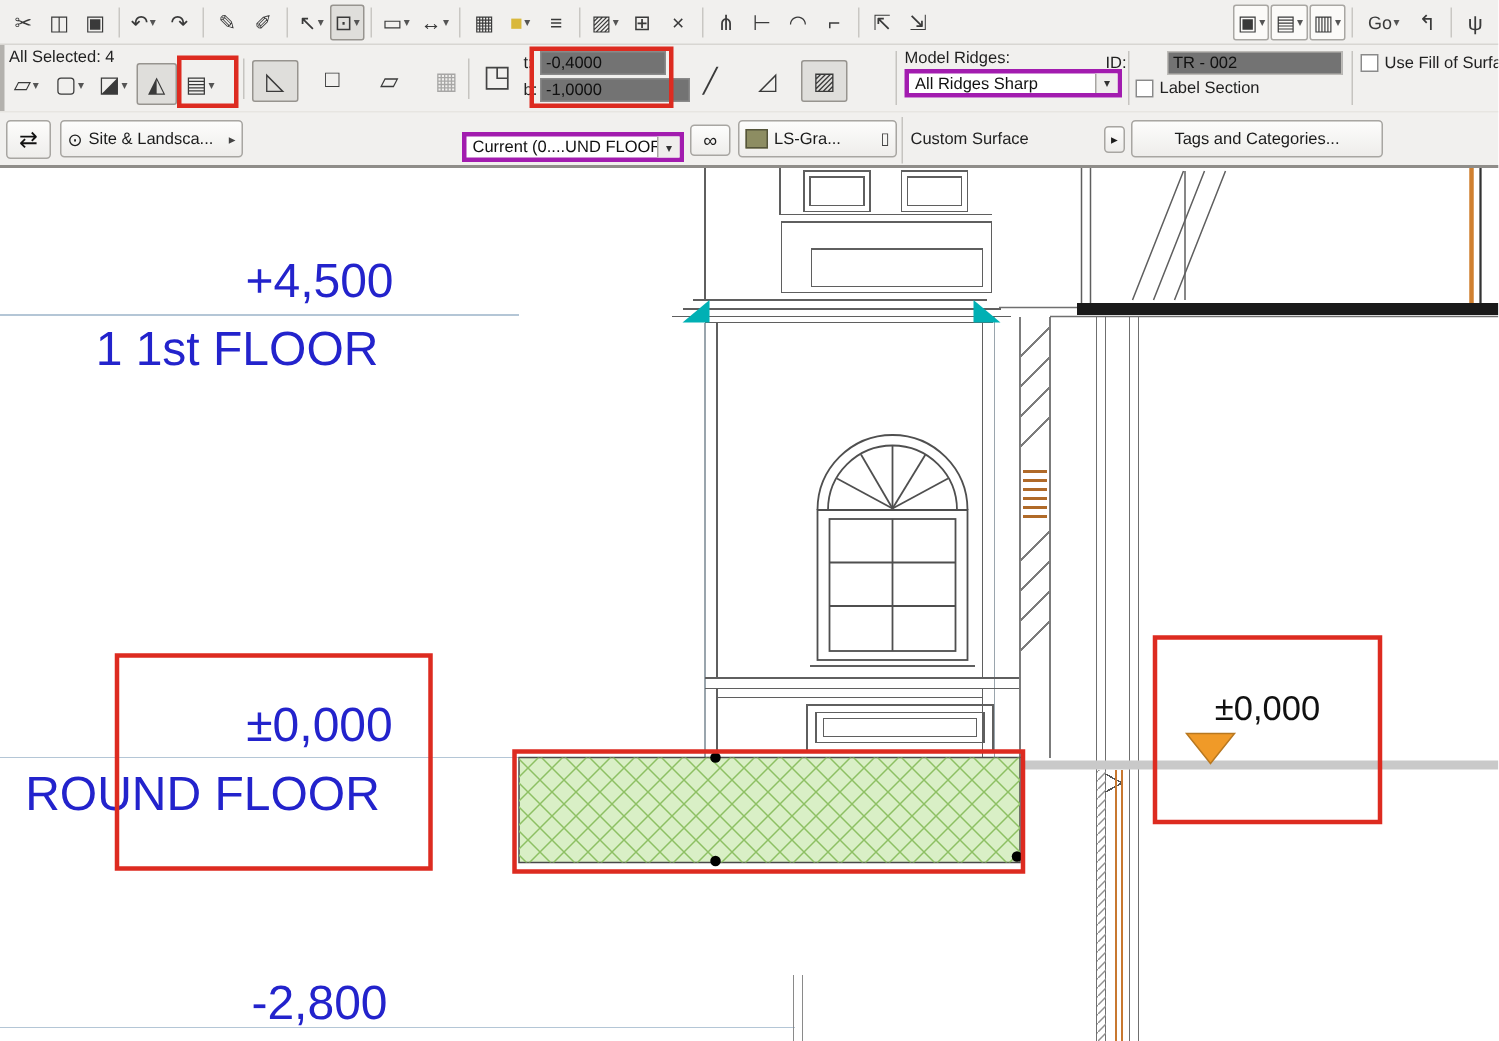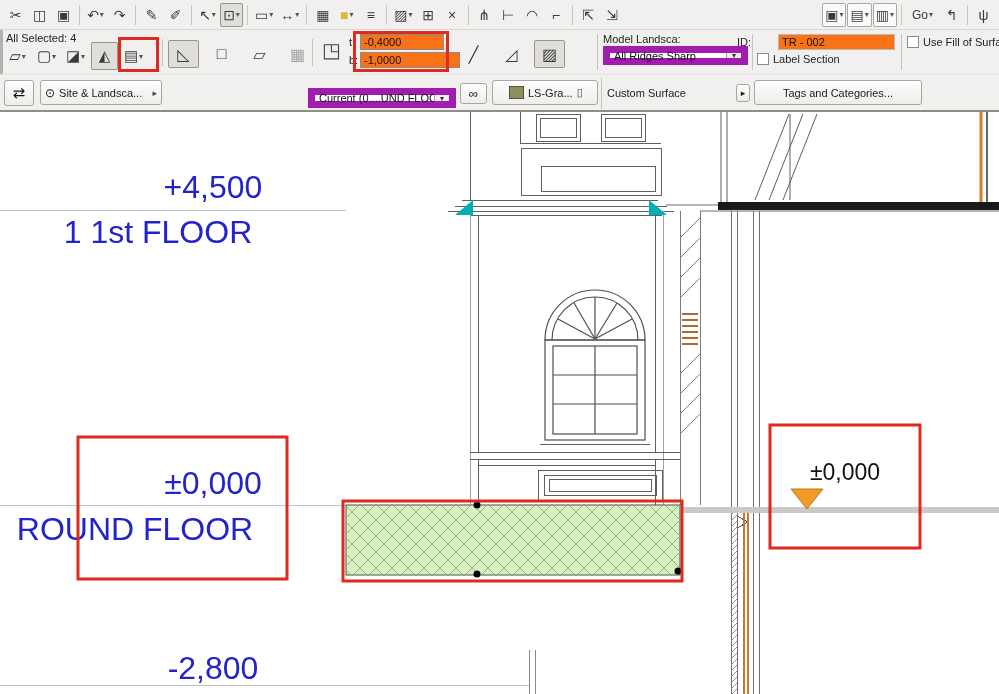--- a/index.html
+++ b/index.html
@@ -21,29 +21,29 @@
   .tbtn.ttext{font-size:12px;padding:0 5px}
   .tsep{width:1px;height:20px;background:#c9c7c3;margin:0 3px;flex:0 0 1px}
   .tspacer{flex:1}
 
   .strip{display:flex;align-items:center;gap:2px;position:absolute}
   .strip .tbtn{height:28px;min-width:27px;font-size:15px}
   .geo .tbtn{height:28px;min-width:31px;margin-right:5px;font-size:16px}
 
   .abs{position:absolute}
   .small{font-size:11px;color:#222;white-space:nowrap}
-  .field{position:absolute;background:#f97316;border:1px solid #8a8a8a;font-size:11px;padding:0 3px;
+  .field{position:absolute;background:#737373;border:1px solid #8a8a8a;font-size:11px;padding:0 3px;
          font-family:"Liberation Sans",sans-serif;color:#111}
   .vsep{position:absolute;width:1px;background:#c6c4c0}
   .chk{width:12px;height:12px;border:1px solid #8a8a8a;background:#fff;display:inline-block;flex:0 0 12px}
   .chkrow{position:absolute;display:flex;align-items:center;gap:4px;white-space:nowrap}
 
   .btn3{position:absolute;background:linear-gradient(#fdfdfc,#eeedeb);border:1px solid #a8a6a2;border-radius:3px;
         display:flex;align-items:center;justify-content:center;font-size:11px;padding:0 6px;gap:4px;white-space:nowrap;color:#1b1b1b}
-  .ddwrap{position:absolute;background:#fff;border:7px solid #a21caf;display:flex;align-items:center;font-size:11px;color:#111}
+  .ddwrap{position:absolute;background:#fff;border:3px solid #a21caf;display:flex;align-items:center;font-size:11px;color:#111}
   .ddwrap .val{flex:1;padding:0 4px;white-space:nowrap;overflow:hidden}
   .ddwrap .ddbtn{width:15px;align-self:stretch;border-left:1px solid #a8a6a2;background:#efeeec;
                  display:flex;align-items:center;justify-content:center;font-size:8px;color:#333}
 
   .red-box{position:absolute;border:3px solid #dd2b20;z-index:9;pointer-events:none}
   .grip{position:absolute;left:0;top:30px;width:3px;height:44px;background:#b3b1ad}
 
   .canvas{position:absolute;top:112px;left:0;width:999px;height:582px;background:#fff}
   svg text{font-family:"Liberation Sans",sans-serif}
 </style>
@@ -216,21 +216,21 @@
         </span>
         <span class="tbtn">
           <span>◿</span>
         </span>
         <span class="tbtn pressed">
           <span>▨</span>
         </span>
       </div>
     <div class="vsep" style="left:597px;top:4px;height:36px"></div>
 
-    <span class="small abs" style="left:603px;top:3px">Model Landsca:</span>
+    <span class="small abs" style="left:603px;top:3px">Model Ridges:</span>
     <div class="ddwrap" style="left:603px;top:16px;width:145px;height:19px">
       <span class="val">All Ridges Sharp</span>
       <span class="ddbtn">▾</span>
     </div>
     <div class="vsep" style="left:752px;top:4px;height:36px"></div>
 
     <span class="small abs" style="left:737px;top:6px">ID:</span>
     <input class="field" style="left: 778px; top: 4px; width: 117px; height: 16px; border-color: rgb(189, 187, 183);" value="TR - 002">
     <div class="chkrow small" style="left:757px;top:23px">
       <span class="chk"></span>
@@ -254,21 +254,21 @@
       <span style="margin-left:auto;font-size:9px;color:#444">▸</span>
     </div>
     <span class="small abs" style="left:308px;top:17px">Home Story:</span>
     <div class="ddwrap" style="left:308px;top:13px;width:148px;height:20px">
       <span class="val">Current (0....UND FLOOR)</span>
       <span class="ddbtn">▾</span>
     </div>
     <div class="btn3" style="left:460px;top:8px;width:27px;height:21px;font-size:13px">
       <span>∞</span>
     </div>
-    <div class="btn3" style="left:492px;top:5px;width:106px;height:25px;justify-content:flex-start;padding:0 16px">
+    <div class="btn3" style="left:492px;top:5px;width:106px;height:25px;justify-content:flex-start;padding:0 4px">
       <span style="width:15px;height:13px;background:#8d8d62;border:1px solid #55553a;flex:0 0 15px"></span>
       <span>LS-Gra...</span>
       <span style="margin-left:auto;font-size:11px;color:#444">▯</span>
     </div>
     <div class="vsep" style="left:601px;top:3px;height:31px"></div>
     <span class="small abs" style="left:607px;top:12px">Custom Surface</span>
     <div class="btn3" style="left:736px;top:9px;width:14px;height:18px;padding:0;font-size:9px">
       <span>▸</span>
     </div>
     <div class="btn3" style="left:754px;top:5px;width:168px;height:25px">

